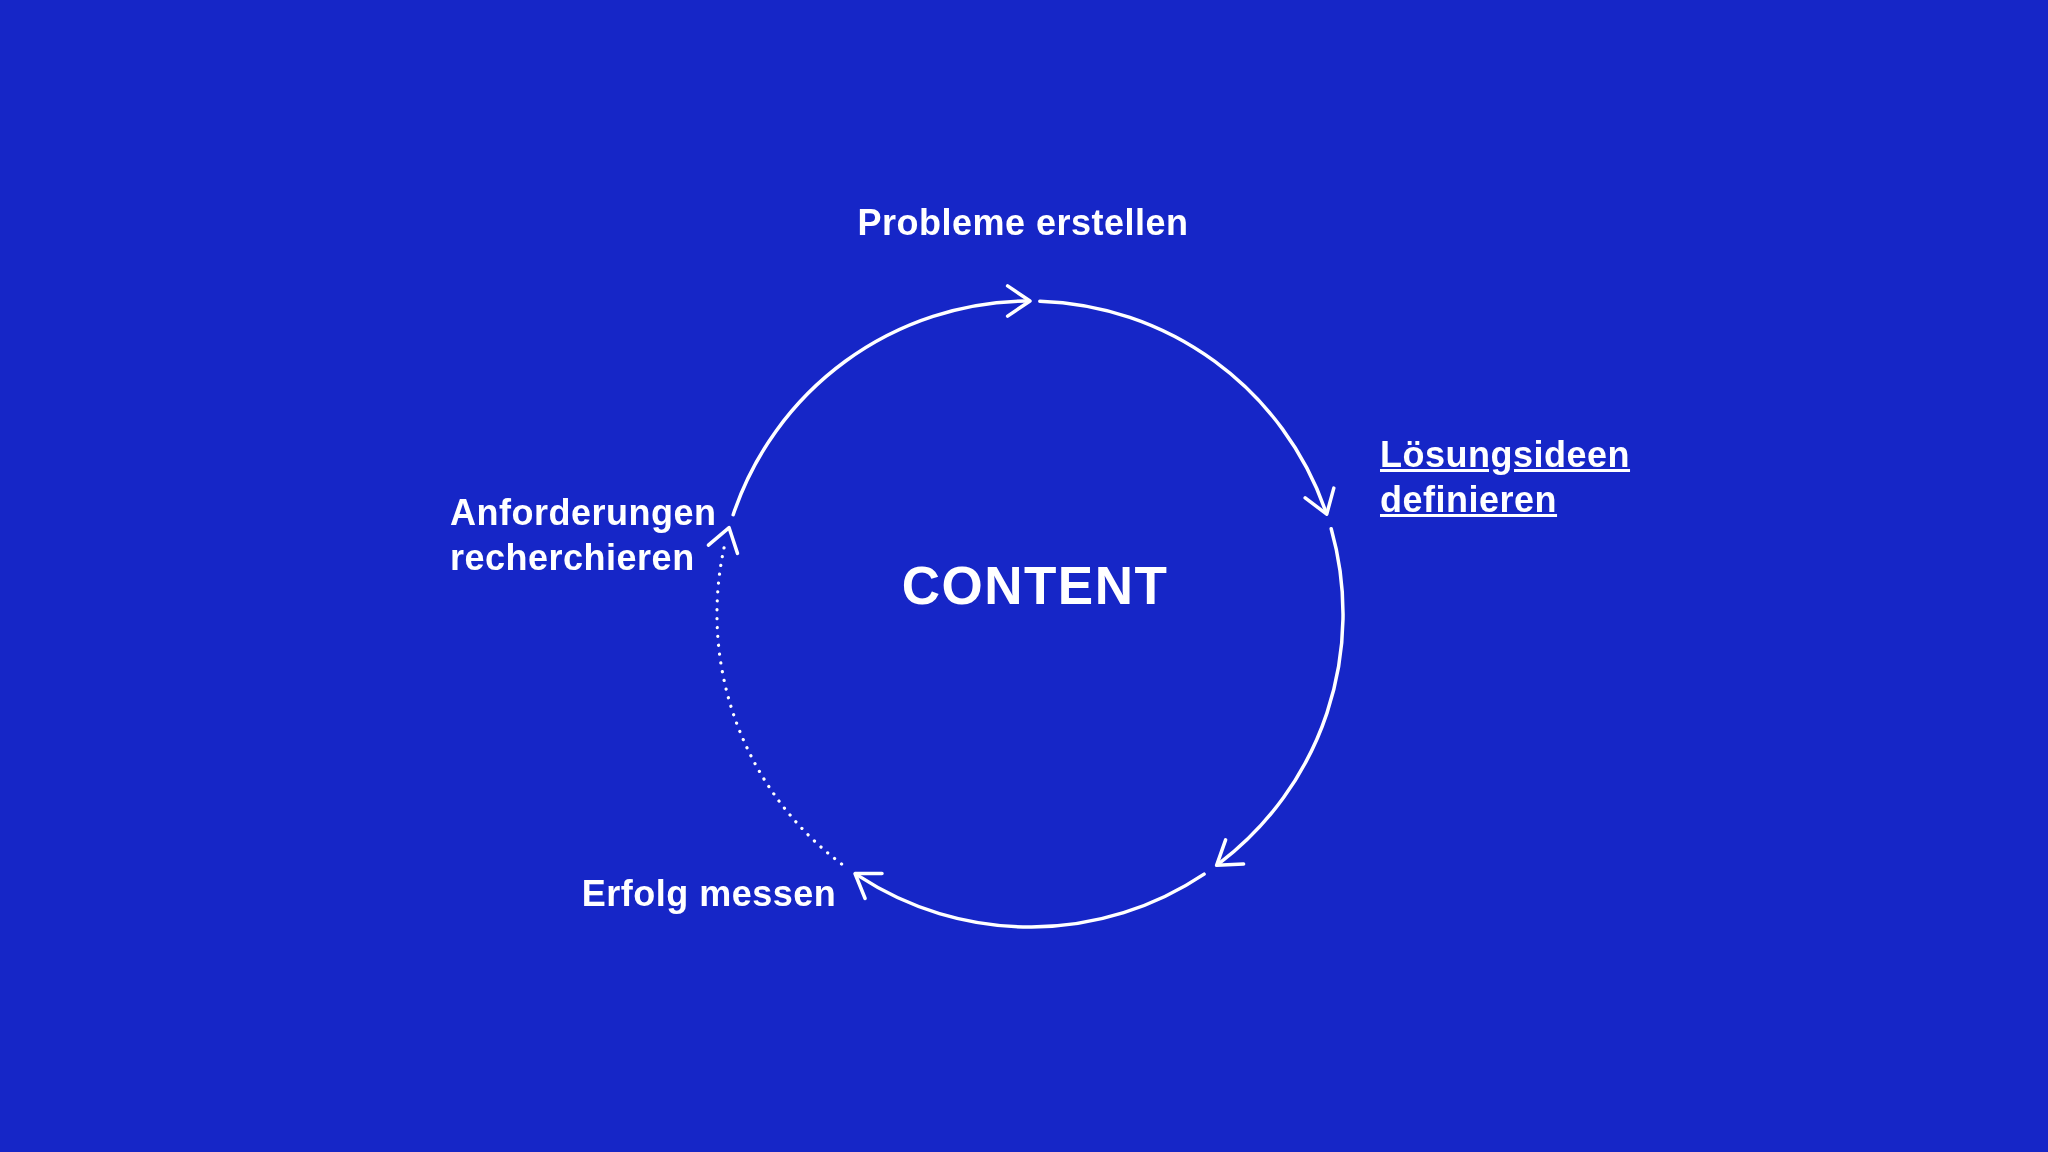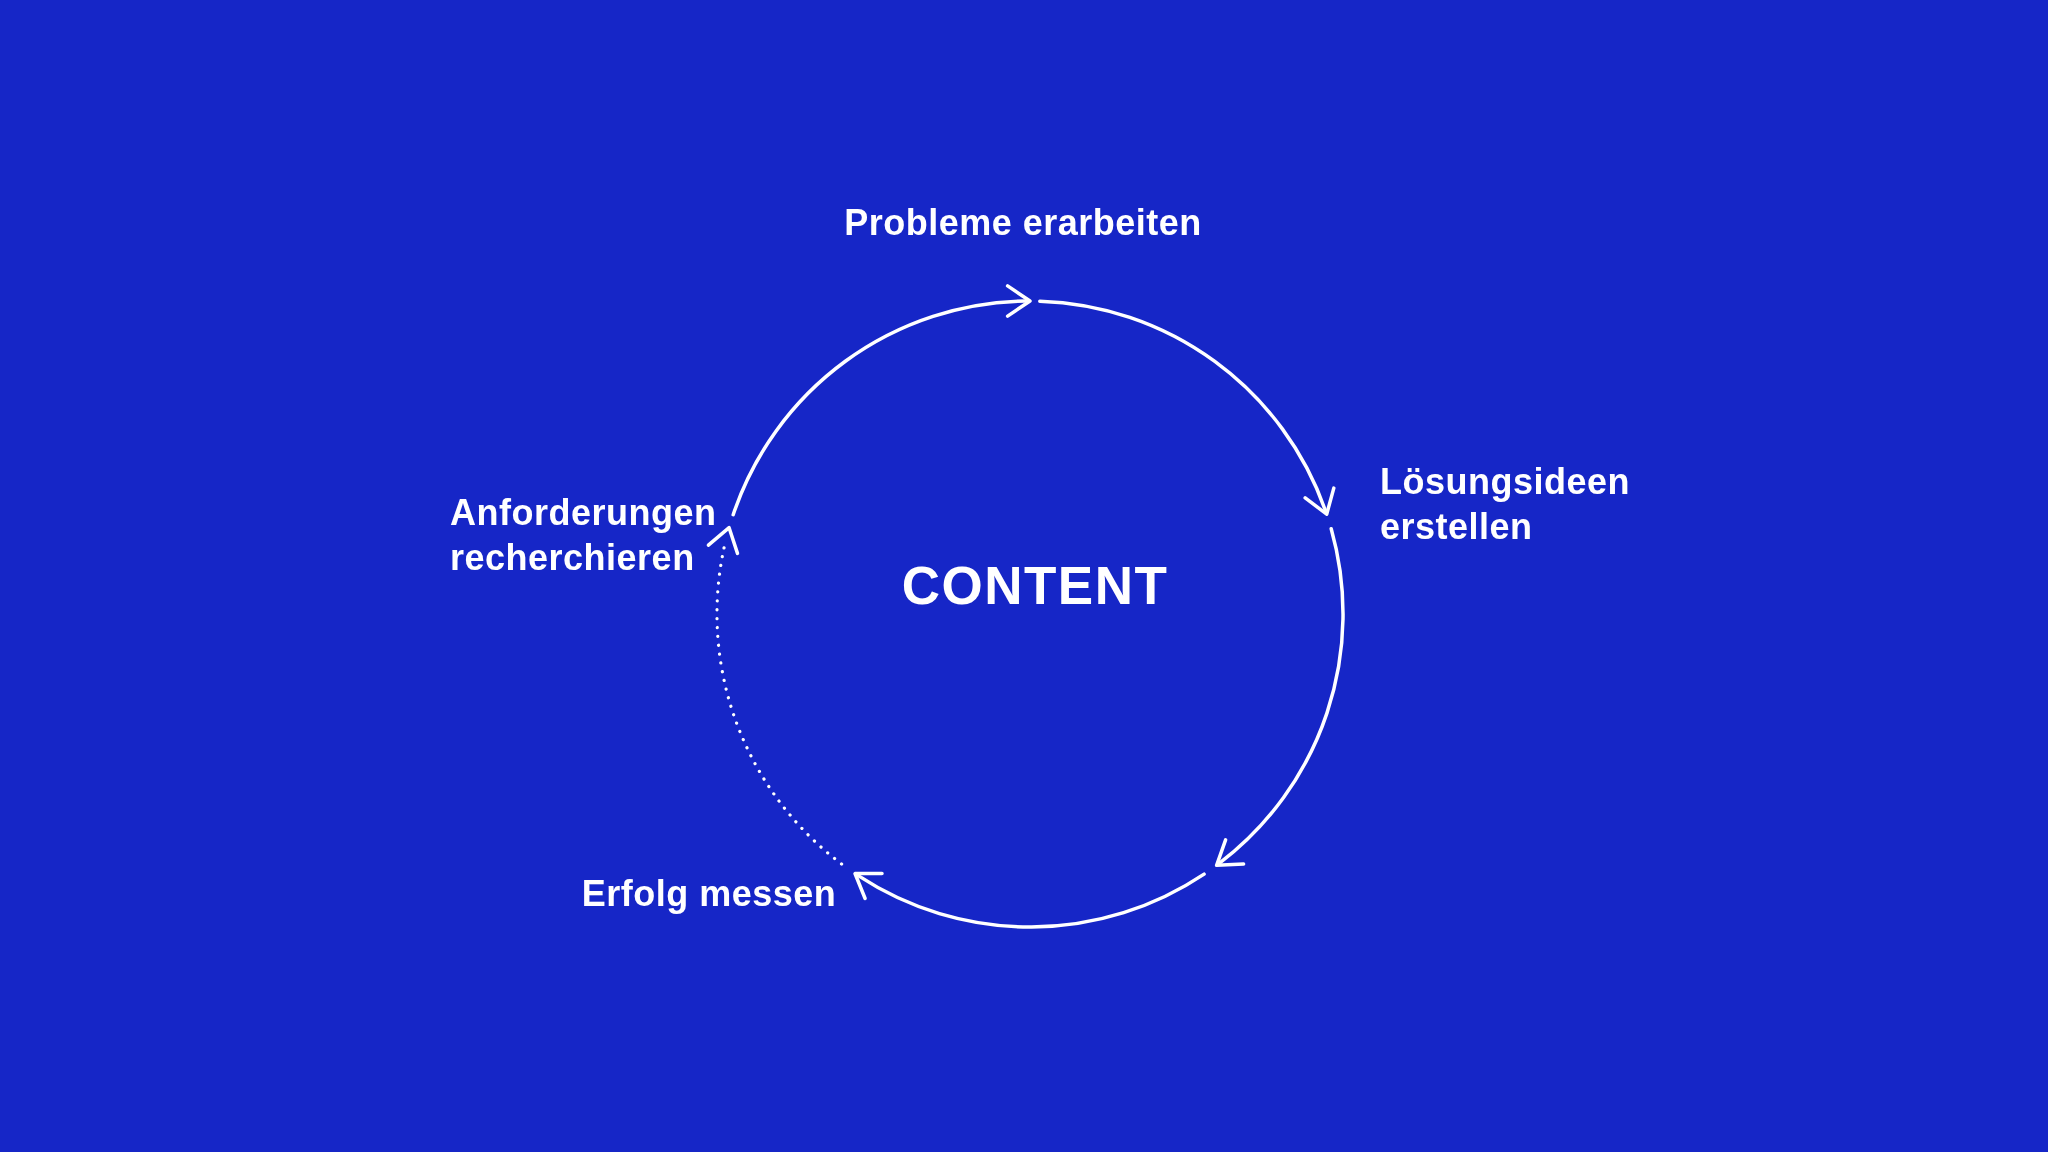--- a/index.html
+++ b/index.html
@@ -59,25 +59,25 @@
       <path d="M 1243.6 864.1 L 1216.6 865.3 L 1225.6 839.8" fill="none" stroke="#FFFFFF" stroke-linecap="round" stroke-linejoin="round" stroke-width="3.5"></path>
       <path d="M 865.1 898.5 L 855.0 873.5 L 882.0 873.5" fill="none" stroke="#FFFFFF" stroke-linecap="round" stroke-linejoin="round" stroke-width="3.5"></path>
       <path d="M 708.4 545.1 L 729.1 527.7 L 737.5 553.4" fill="none" stroke="#FFFFFF" stroke-linecap="round" stroke-linejoin="round" stroke-width="3.5"></path>
     </svg>
 
   <div class="center-title">
     <div>CONTENT</div>
   </div>
 
   <div class="step-label center" style="left: 1023px; top: 200px;">
-      <div>Probleme erarbeiten</div>
+      <div>Probleme erstellen</div>
     </div>
-  <div class="step-label" style="left: 1380px; top: 459px;">
+  <div class="step-label" style="left: 1380px; top: 432px; text-decoration: underline;">
       <div>Lösungsideen</div>
-      <div>erstellen</div>
+      <div>definieren</div>
     </div>
   <div class="step-label" style="left: 450px; top: 490px;">
       <div>Anforderungen</div>
       <div>recherchieren</div>
     </div>
   <div class="step-label center" style="left: 709px; top: 871px;">
       <div>Erfolg messen</div>
     </div>
 
 </div>

